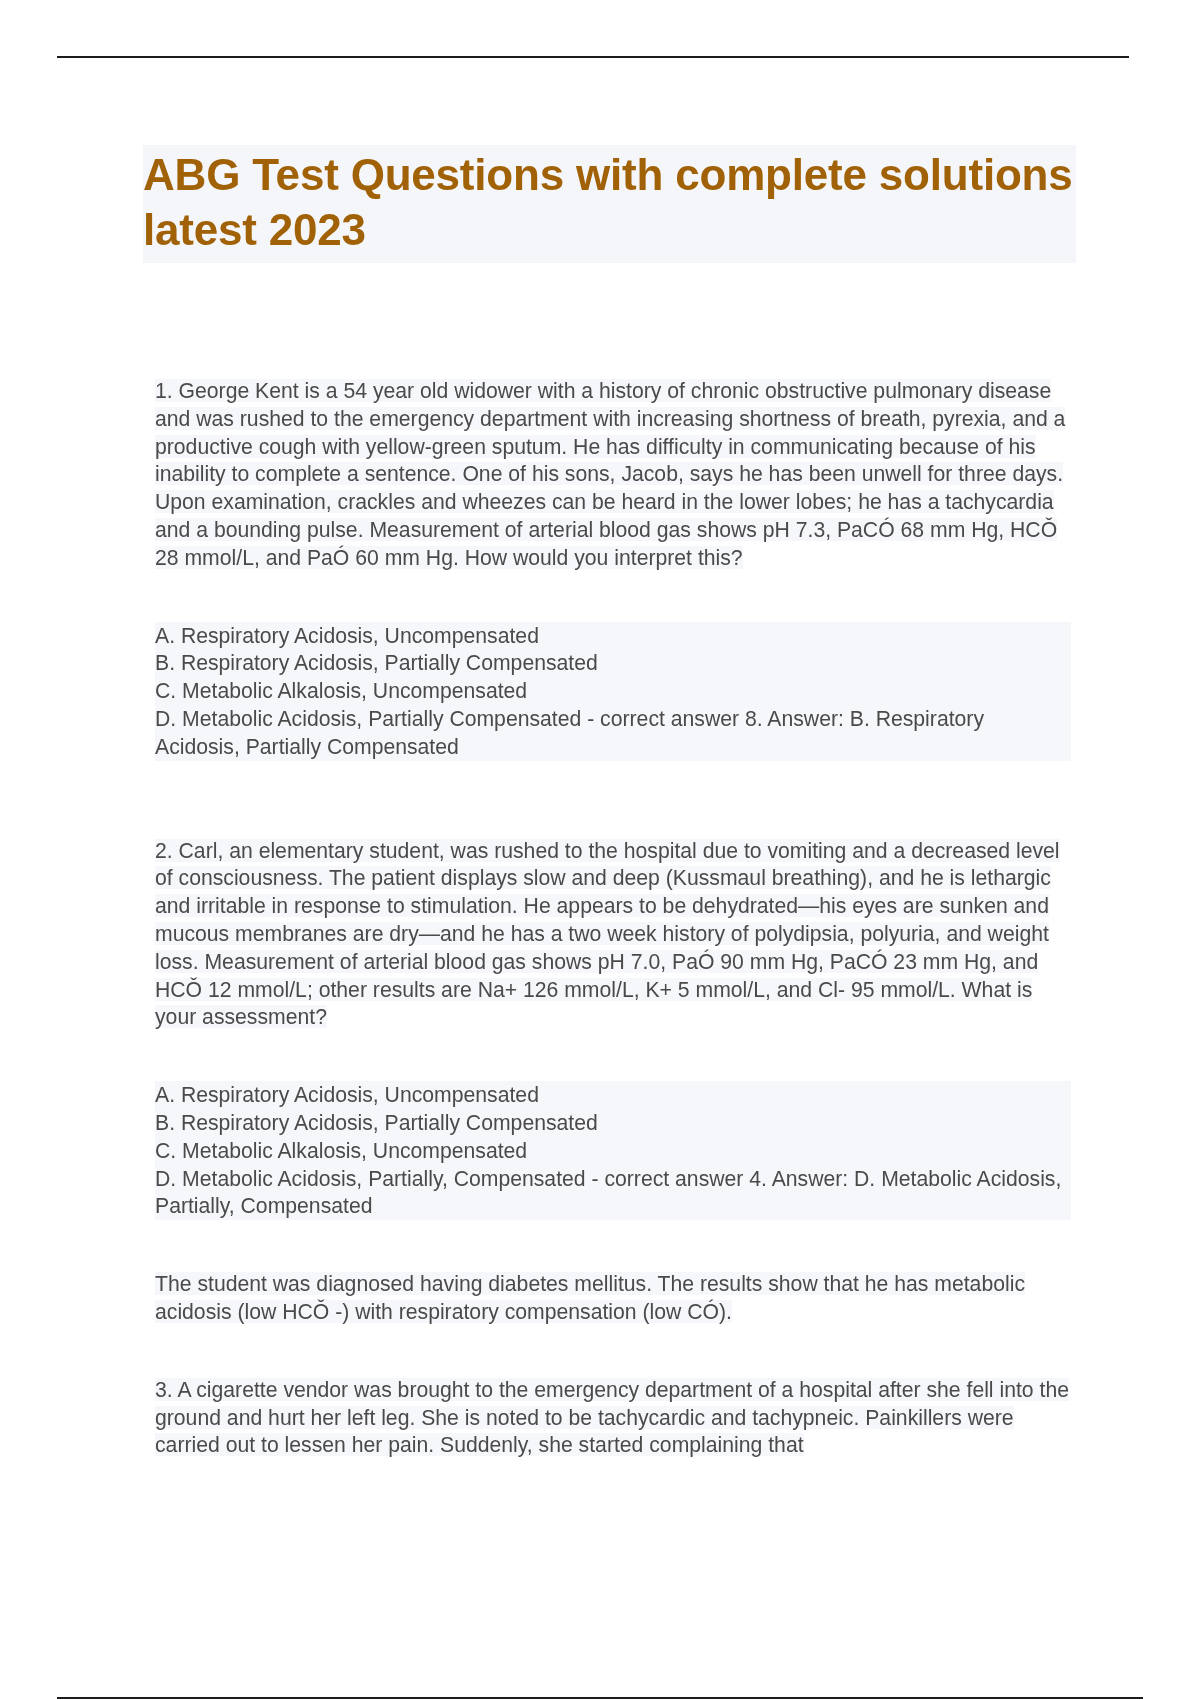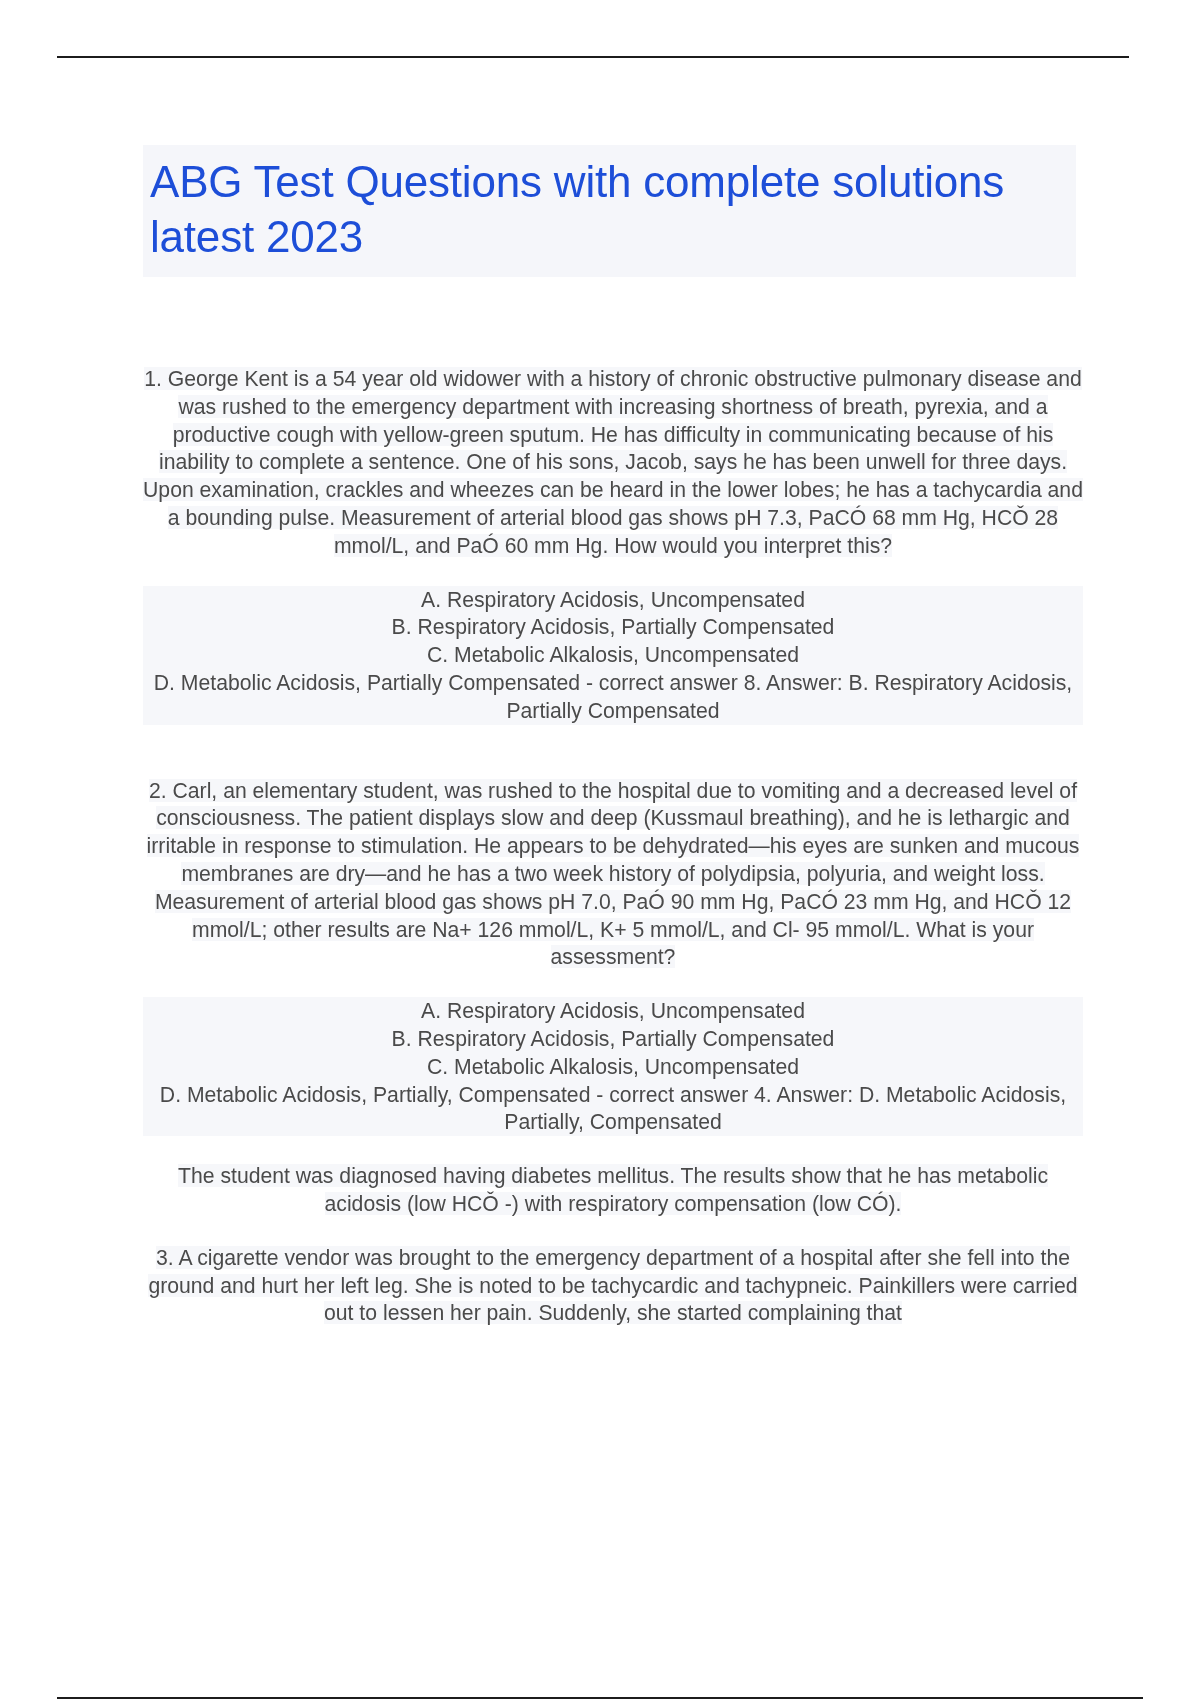--- a/index.html
+++ b/index.html
@@ -26,41 +26,40 @@
 
     .title-block {
       position: absolute;
       left: 143px;
       top: 145px;
       width: 933px;
       padding: 0 0 6px 0;
       background: #f5f6fa;
     }
     .title {
-      margin: 7px;
+      margin: 0;
       font-size: 44px;
       line-height: 55px;
-      font-weight: normal;
-      color: #1d4ed8;
+      font-weight: bold;
+      color: #a16207;
       letter-spacing: -0.2px;
       padding-top: 2px;
     }
 
     .content {
       position: absolute;
       left: 143px;
       top: 365px;
       width: 940px;
       color: #4a4a4a;
       font-size: 21.2px;
       line-height: 27.8px;
     }
     .para {
-      margin: 0;
-      text-align: center;
+      margin: 12px;
     }
     .para span.hl {
       background: #f6f7fa;
       box-decoration-break: clone;
       -webkit-box-decoration-break: clone;
     }
     .gap { height: 26px; }
     .options .opt {
       display: block;
     }

